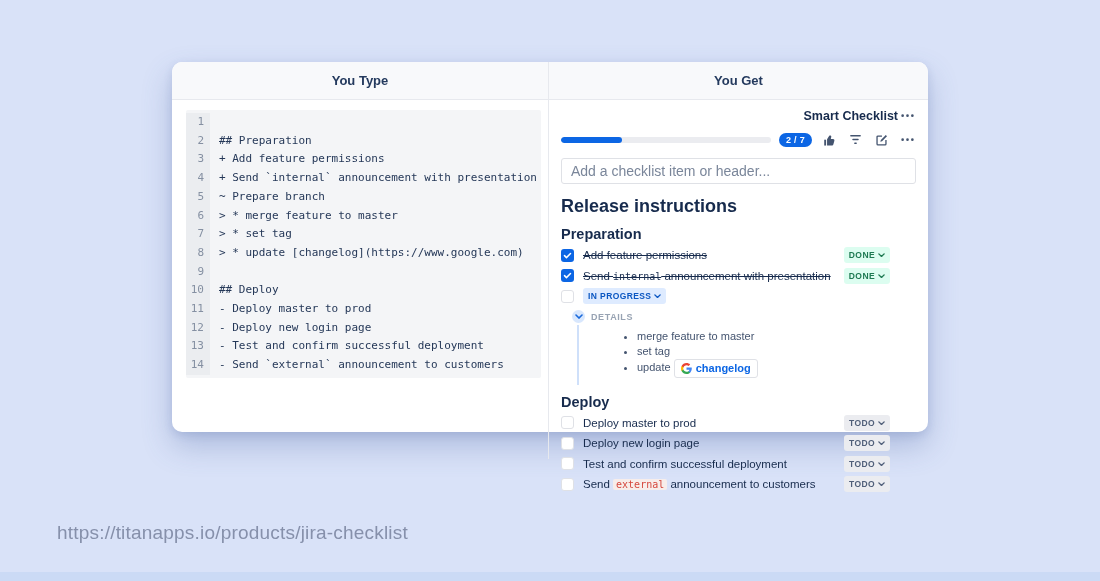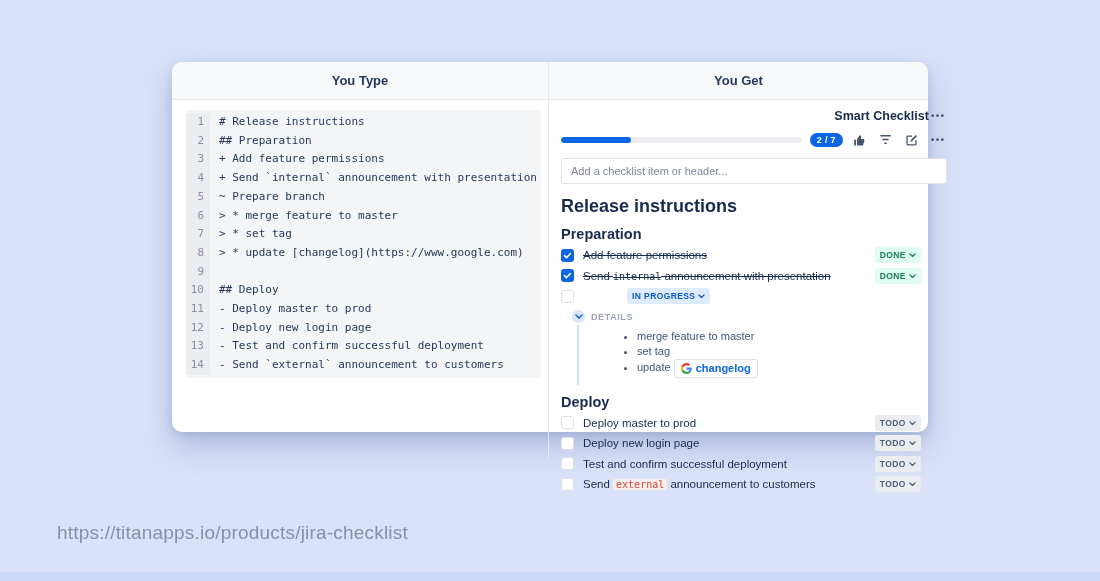--- a/index.html
+++ b/index.html
@@ -36,37 +36,37 @@
   .widget-head { display:flex; justify-content:flex-end; align-items:center; height:16px; }
   .widget-title { font-size:12.5px; font-weight:bold; color:#172b4d; }
   .tool-btn { display:flex; align-items:center; justify-content:center; width:18px; height:16px; color:#44546f; cursor:pointer; background:none; border:none; }
 
   .progress-row { display:flex; align-items:center; gap:8px; margin-top:8px; height:16px; }
   .track { flex:1; height:6px; border-radius:3px; background:#ebecf0; overflow:hidden; }
   .fill { height:100%; background:#0c66e4; border-radius:3px; }
   .pill { background:#0c66e4; color:#fff; font-size:9px; font-weight:bold; border-radius:9px; padding:2px 7px; letter-spacing:.3px; }
 
   .add-input { margin-top:10px; width:100%; height:26px; border:1px solid #dfe1e6; border-radius:3px;
-    font-size:11px; color:#42526e; padding:0 9px; background:#fff; outline:none; font-family:inherit; }
+    font-size:14px; color:#42526e; padding:0 9px; background:#fff; outline:none; font-family:inherit; }
   .add-input::placeholder { color:#7a869a; }
 
   .doc-title { font-size:18px; font-weight:bold; color:#172b4d; margin-top:12px; }
   .section-title { font-size:14.5px; font-weight:bold; color:#172b4d; margin-top:9px; margin-bottom:3px; }
 
   .item { display:flex; align-items:center; height:20.5px; }
   .cb { width:13px; height:13px; border-radius:3px; flex:none; margin-right:9px; cursor:pointer; }
   .cb.unchecked { background:#fff; border:1px solid #dfe1e6; }
   .cb.checked { background:#0c66e4; display:flex; align-items:center; justify-content:center; }
   .item-label { font-size:11.5px; color:#172b4d; flex:1; white-space:nowrap; overflow:hidden; }
   .strike { text-decoration:line-through; }
   .item-label code { font-family:"DejaVu Sans Mono", monospace; font-size:10px; }
   .item-label code.red { color:#d5473d; background:#f7edea; padding:0 3px; border-radius:2px; }
 
   .badge { display:inline-flex; align-items:center; gap:3px; font-size:8.5px; font-weight:bold;
-    letter-spacing:.4px; padding:3px 5px; border-radius:3px; margin-right:26px; cursor:pointer; white-space:nowrap;margin-left:44px; }
+    letter-spacing:.4px; padding:3px 5px; border-radius:3px; margin-right:26px; cursor:pointer; white-space:nowrap; }
   .badge.done { background:#dcfdf0; color:#1e7a52; }
   .badge.inprogress { background:#deebff; color:#0b57c2; }
   .badge.todo { background:#ebecf0; color:#505f79; }
 
   .details { margin:2px 0 3px 11px; }
   .details-head { display:flex; align-items:center; gap:6px; height:16px; cursor:pointer; }
   .circle { width:13px; height:13px; border-radius:50%; background:#d8e7fd; display:flex; align-items:center; justify-content:center; flex:none; }
   .details-label { font-size:9px; font-weight:bold; color:#98a3b3; letter-spacing:.6px; }
   .details-body { border-left:2px solid #cfe0fa; margin-left:5px; padding:4px 0 7px 0; }
   .details-body ul { margin:0; padding-left:58px; }
@@ -90,21 +90,20 @@
       <span>You Get</span>
     </div>
   </div>
 
   <div class="card-body">
 
     <div class="left-panel">
       <div class="code-block">
         <div class="code-line">
             <span class="ln">1</span>
-            <span class="ct"># Release instructions</span>
           </div>
         <div class="code-line">
             <span class="ln">2</span>
             <span class="ct">## Preparation</span>
           </div>
         <div class="code-line">
             <span class="ln">3</span>
             <span class="ct">+ Add feature permissions</span>
           </div>
         <div class="code-line">

